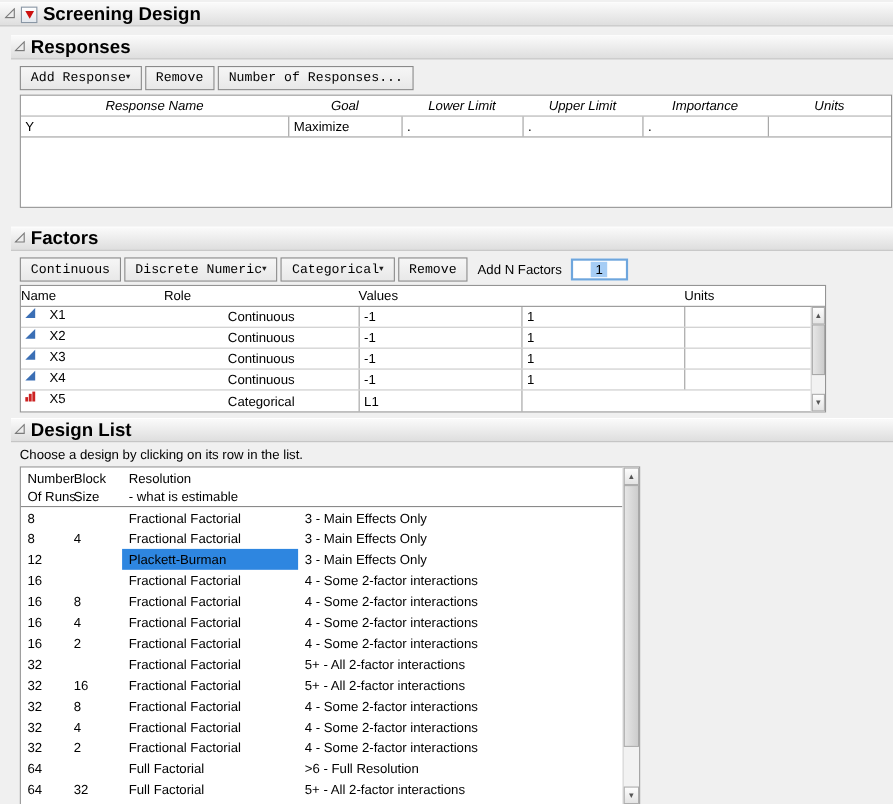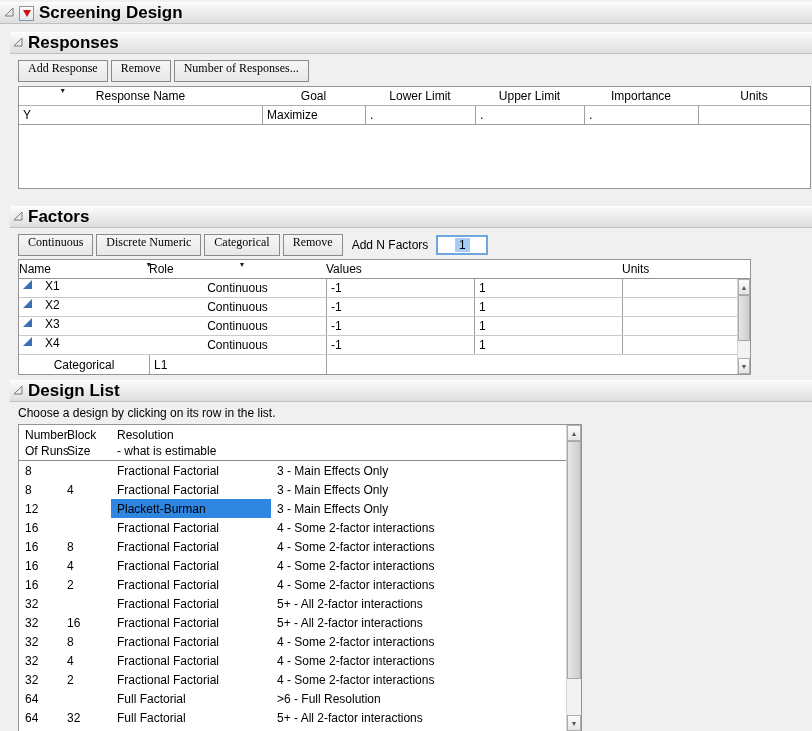--- a/index.html
+++ b/index.html
@@ -40,30 +40,29 @@
   .redtri {
     width: 0; height: 0;
     border-left: 4px solid transparent;
     border-right: 4px solid transparent;
     border-top: 7px solid #cc1111;
   }
 
   
   .btn-row { display: flex; gap: 3px; margin: 6px 0 0 18px; align-items: center; }
   .btn {
-    font-family: Liberation Serif, serif;
+    font-family: Liberation Mono, monospace;
     font-size: 12px;
     height: 22px;
     padding: 0 9px;
     background: linear-gradient(#f6f6f6, #e8e8e8);
     border: 1px solid #8a8a8a;
-    display: inline-flex; align-items: center; gap: 12px;
+    display: inline-flex; align-items: center; gap: 0;
     white-space: nowrap;
     cursor: pointer;
-    flex-direction: column;
   }
   .dd-arrow { font-size: 7px; color: #222; line-height: 1; }
 
   .nfl { margin-left: 6px; white-space: nowrap; }
   .input-box {
     width: 52px; height: 20px; margin-left: 5px;
     background: #ffffff;
     border: 2px solid #6ea6dd;
     display: flex; align-items: center; justify-content: center;
   }
@@ -74,21 +73,21 @@
     width: 793px; height: 103px;
     margin: 4px 0 0 18px;
     background: #fff;
     border: 1px solid #949494;
   }
   .resp-head, .resp-row {
     display: grid;
     grid-template-columns: 243px 103px 110px 109px 114px 1fr;
     height: 19px;
   }
-  .resp-head { border-bottom: 1px solid #b0b0b0; align-items: center; }
+  .resp-head { border-bottom: 1px solid #b0b0b0; align-items: center; font-style: italic; }
   .resp-head .hc { text-align: center; white-space: nowrap; overflow: hidden; }
   .resp-row { border-bottom: 1px solid #9f9f9f; }
   .resp-row .cell { display: flex; align-items: center; padding-left: 4px; overflow: hidden; }
   .resp-row .box { border-left: 1px solid #9f9f9f; }
 
   
   .f-table {
     width: 733px;
     margin: 3px 0 0 18px;
     background: #fff;
@@ -304,20 +303,28 @@
               <polygon points="1,10 10,10 10,1" fill="#3b6fb5"></polygon>
             </svg>
           <span>X4</span>
         </div>
         <div class="f-role">Continuous</div>
         <div class="f-val">-1</div>
         <div class="f-val">1</div>
         <div class="f-units"></div>
       </div>
       <div class="f-row">
+        <div class="f-name">
+          <svg width="11" height="11" viewBox="0 0 11 11">
+              <rect x="1" y="6" width="2.6" height="4" fill="#cc2222"></rect>
+              <rect x="4.2" y="3" width="2.6" height="7" fill="#cc2222"></rect>
+              <rect x="7.4" y="1" width="2.6" height="9" fill="#cc2222"></rect>
+            </svg>
+          <span>X5</span>
+        </div>
         <div class="f-role">Categorical</div>
         <div class="f-val">L1</div>
         <div class="f-units"></div>
       </div>
     </div>
     <div class="sbar f-sbar">
       <div class="sb-btn">▲</div>
       <div class="sb-thumb"></div>
       <div class="sb-fill"></div>
       <div class="sb-btn">▼</div>

